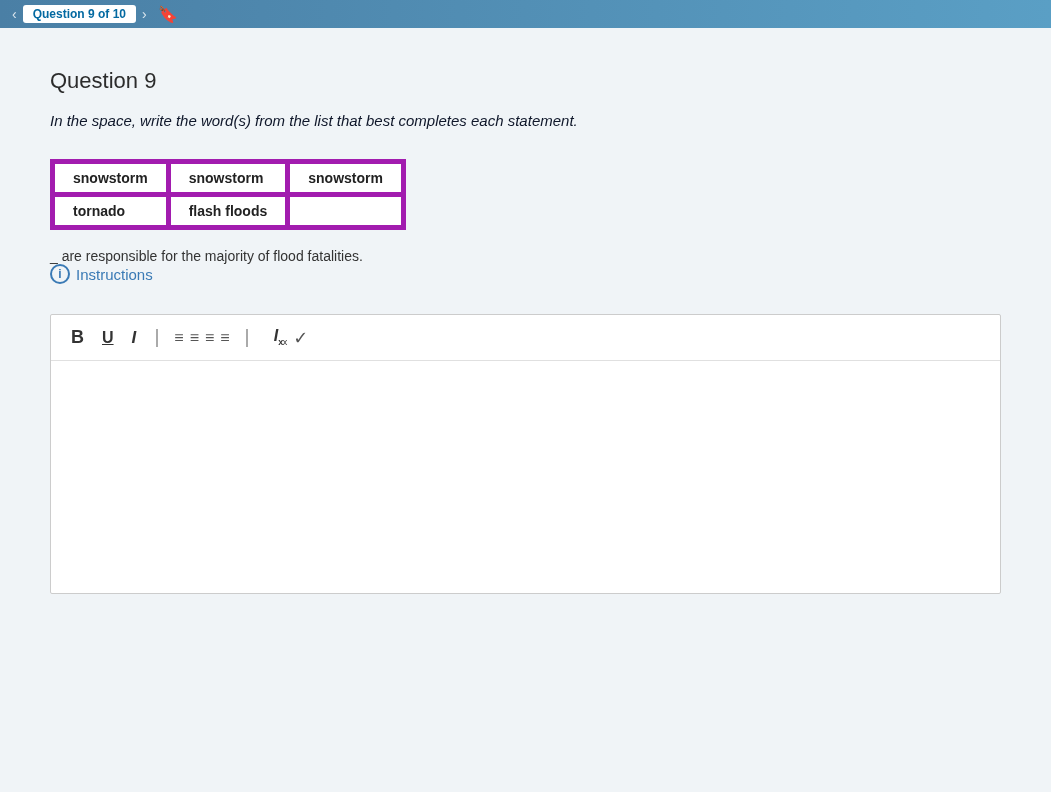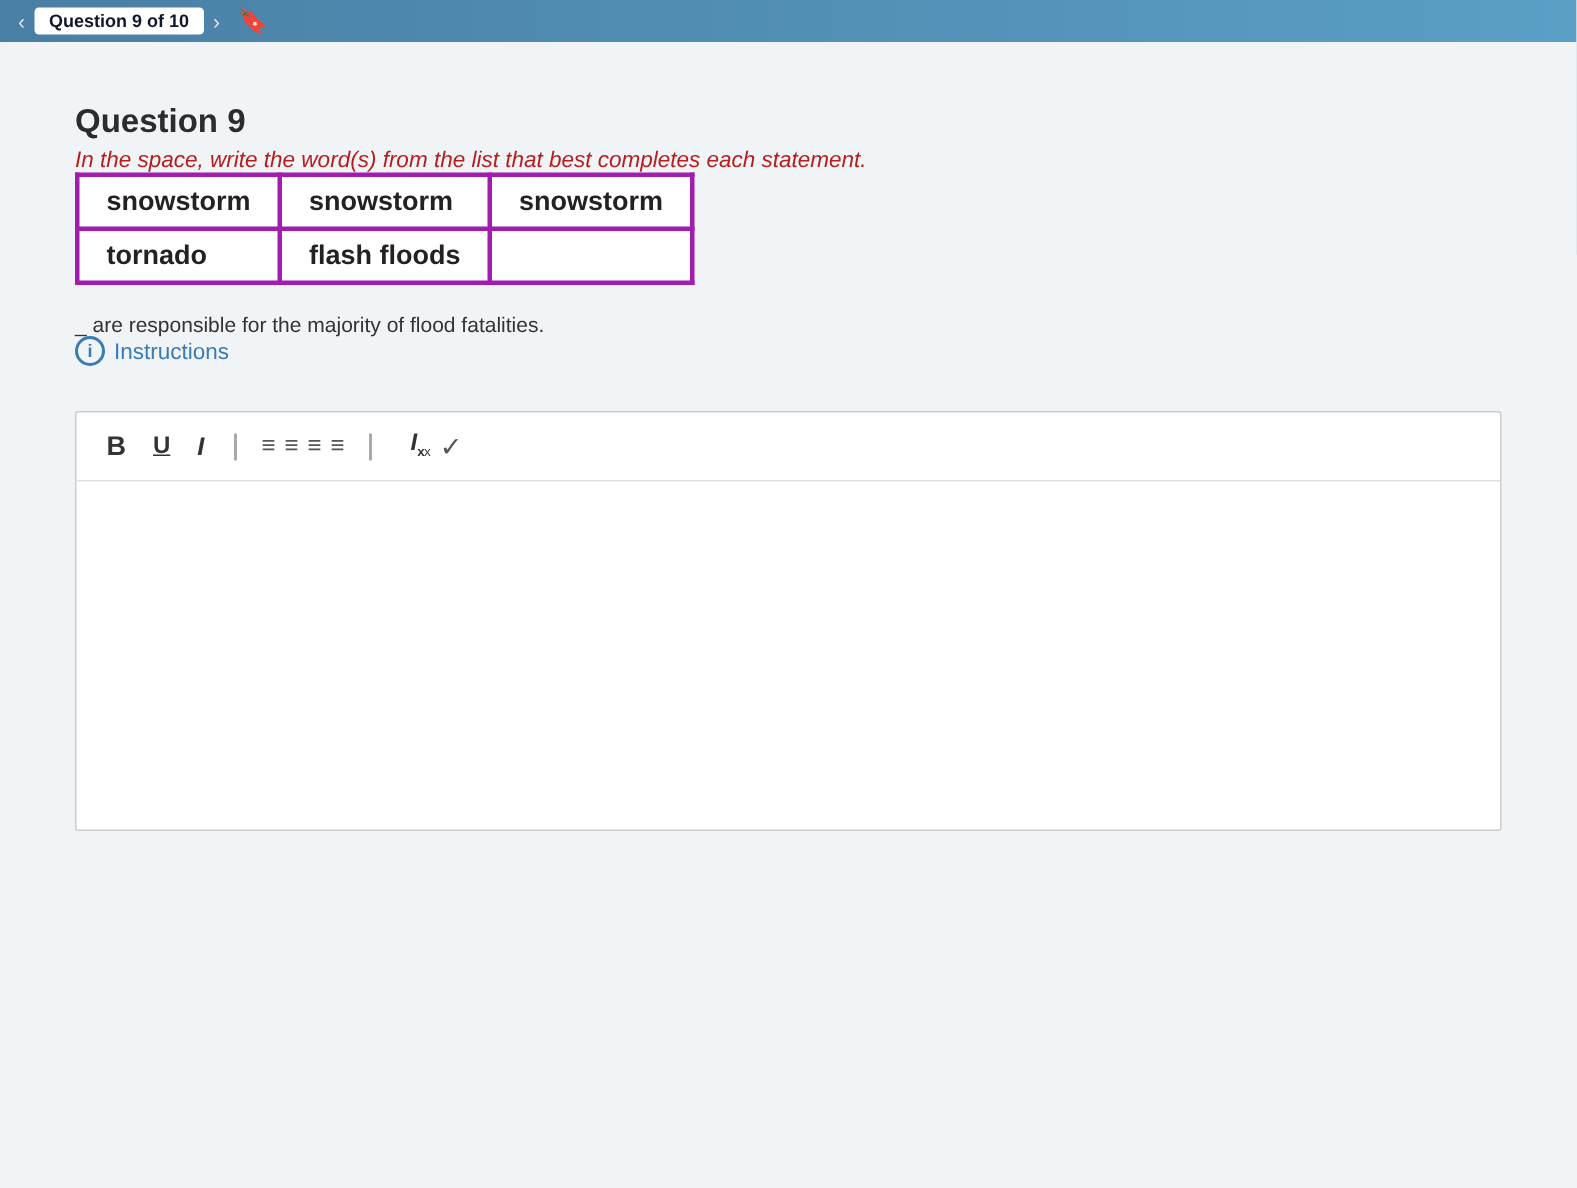--- a/index.html
+++ b/index.html
@@ -37,21 +37,21 @@
       font-size: 14px;
       cursor: pointer;
       opacity: 0.8;
     }
 
     .question-indicator {
       background: white;
       border-radius: 3px;
       padding: 2px 10px;
       font-size: 12px;
-      color: #0f172a;
+      color: #0369a1;
       font-weight: bold;
     }
 
     .nav-arrow-right {
       color: white;
       font-size: 14px;
       cursor: pointer;
       opacity: 0.8;
     }
 
@@ -62,40 +62,41 @@
     }
 
     .main-content {
       background: #f0f4f7;
       flex: 1;
       padding: 40px 50px 30px 50px;
     }
 
     .question-title {
       font-size: 22px;
-      font-weight: bold;
+      font-weight: normal;
       color: #2c2c2c;
-      margin-bottom: 4px;
+      margin-bottom: 18px;
     }
 
     .question-instructions {
       font-size: 15px;
-      color: #b91c1c;
+      color: #0f172a;
       font-style: italic;
+      margin-bottom: 30px;
     }
 
     .word-table {
       border-collapse: collapse;
       margin-bottom: 18px;
     }
 
     .word-table td {
-      border: 3px solid #a21caf;
+      border: 5px solid #a21caf;
       padding: 6px 18px;
-      font-size: 18px;
+      font-size: 14px;
       font-weight: bold;
       color: #222;
       background: white;
       min-width: 110px;
     }
 
     .statement-line {
       font-size: 14px;
       color: #333;
     }

